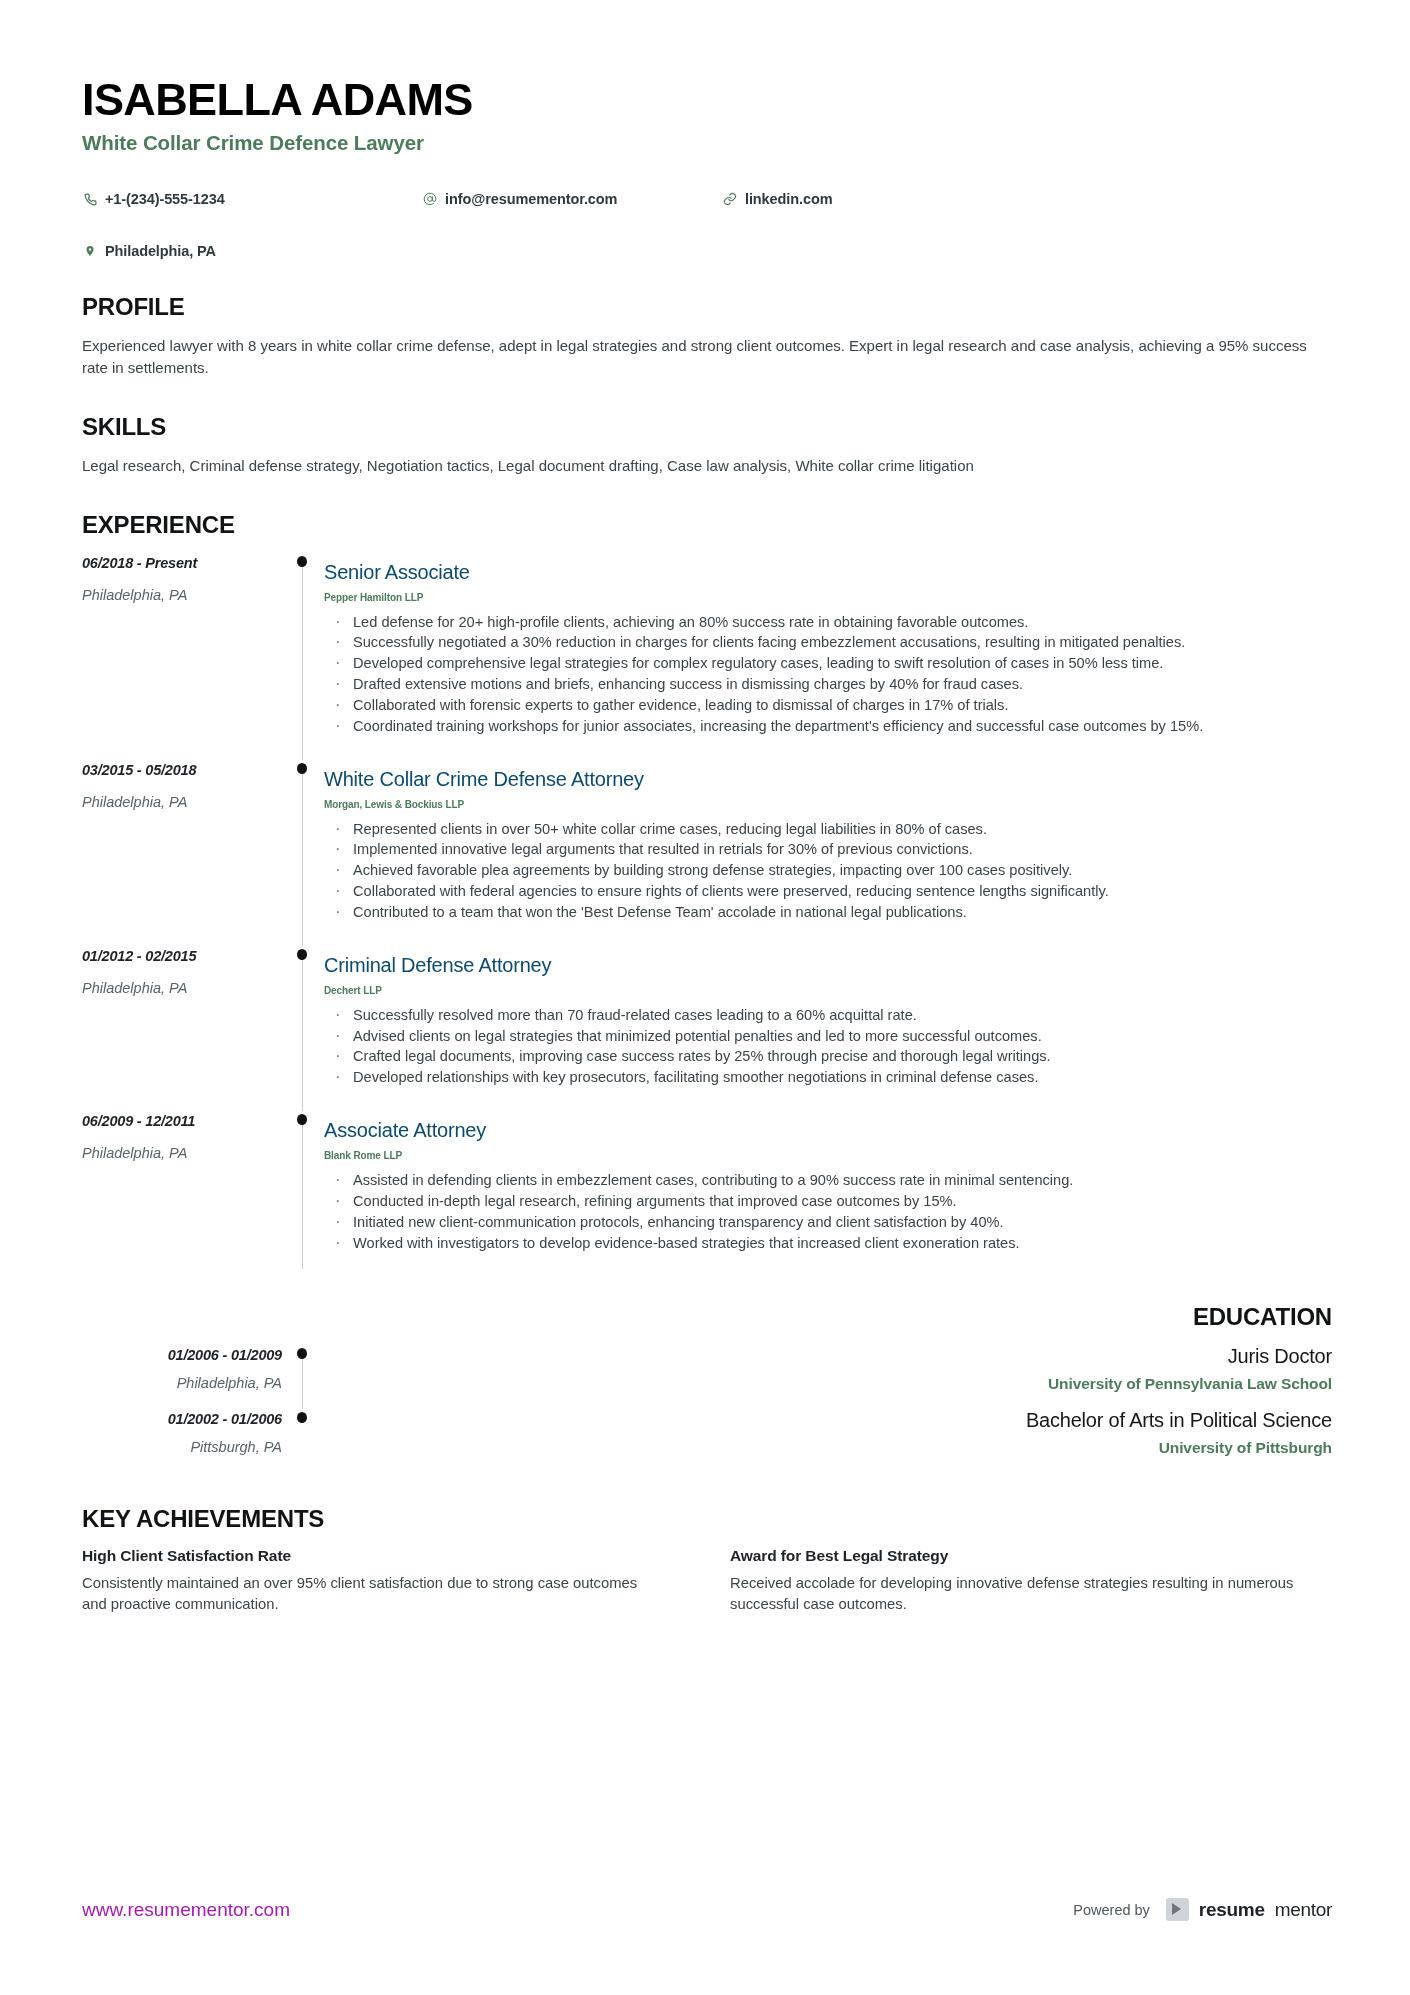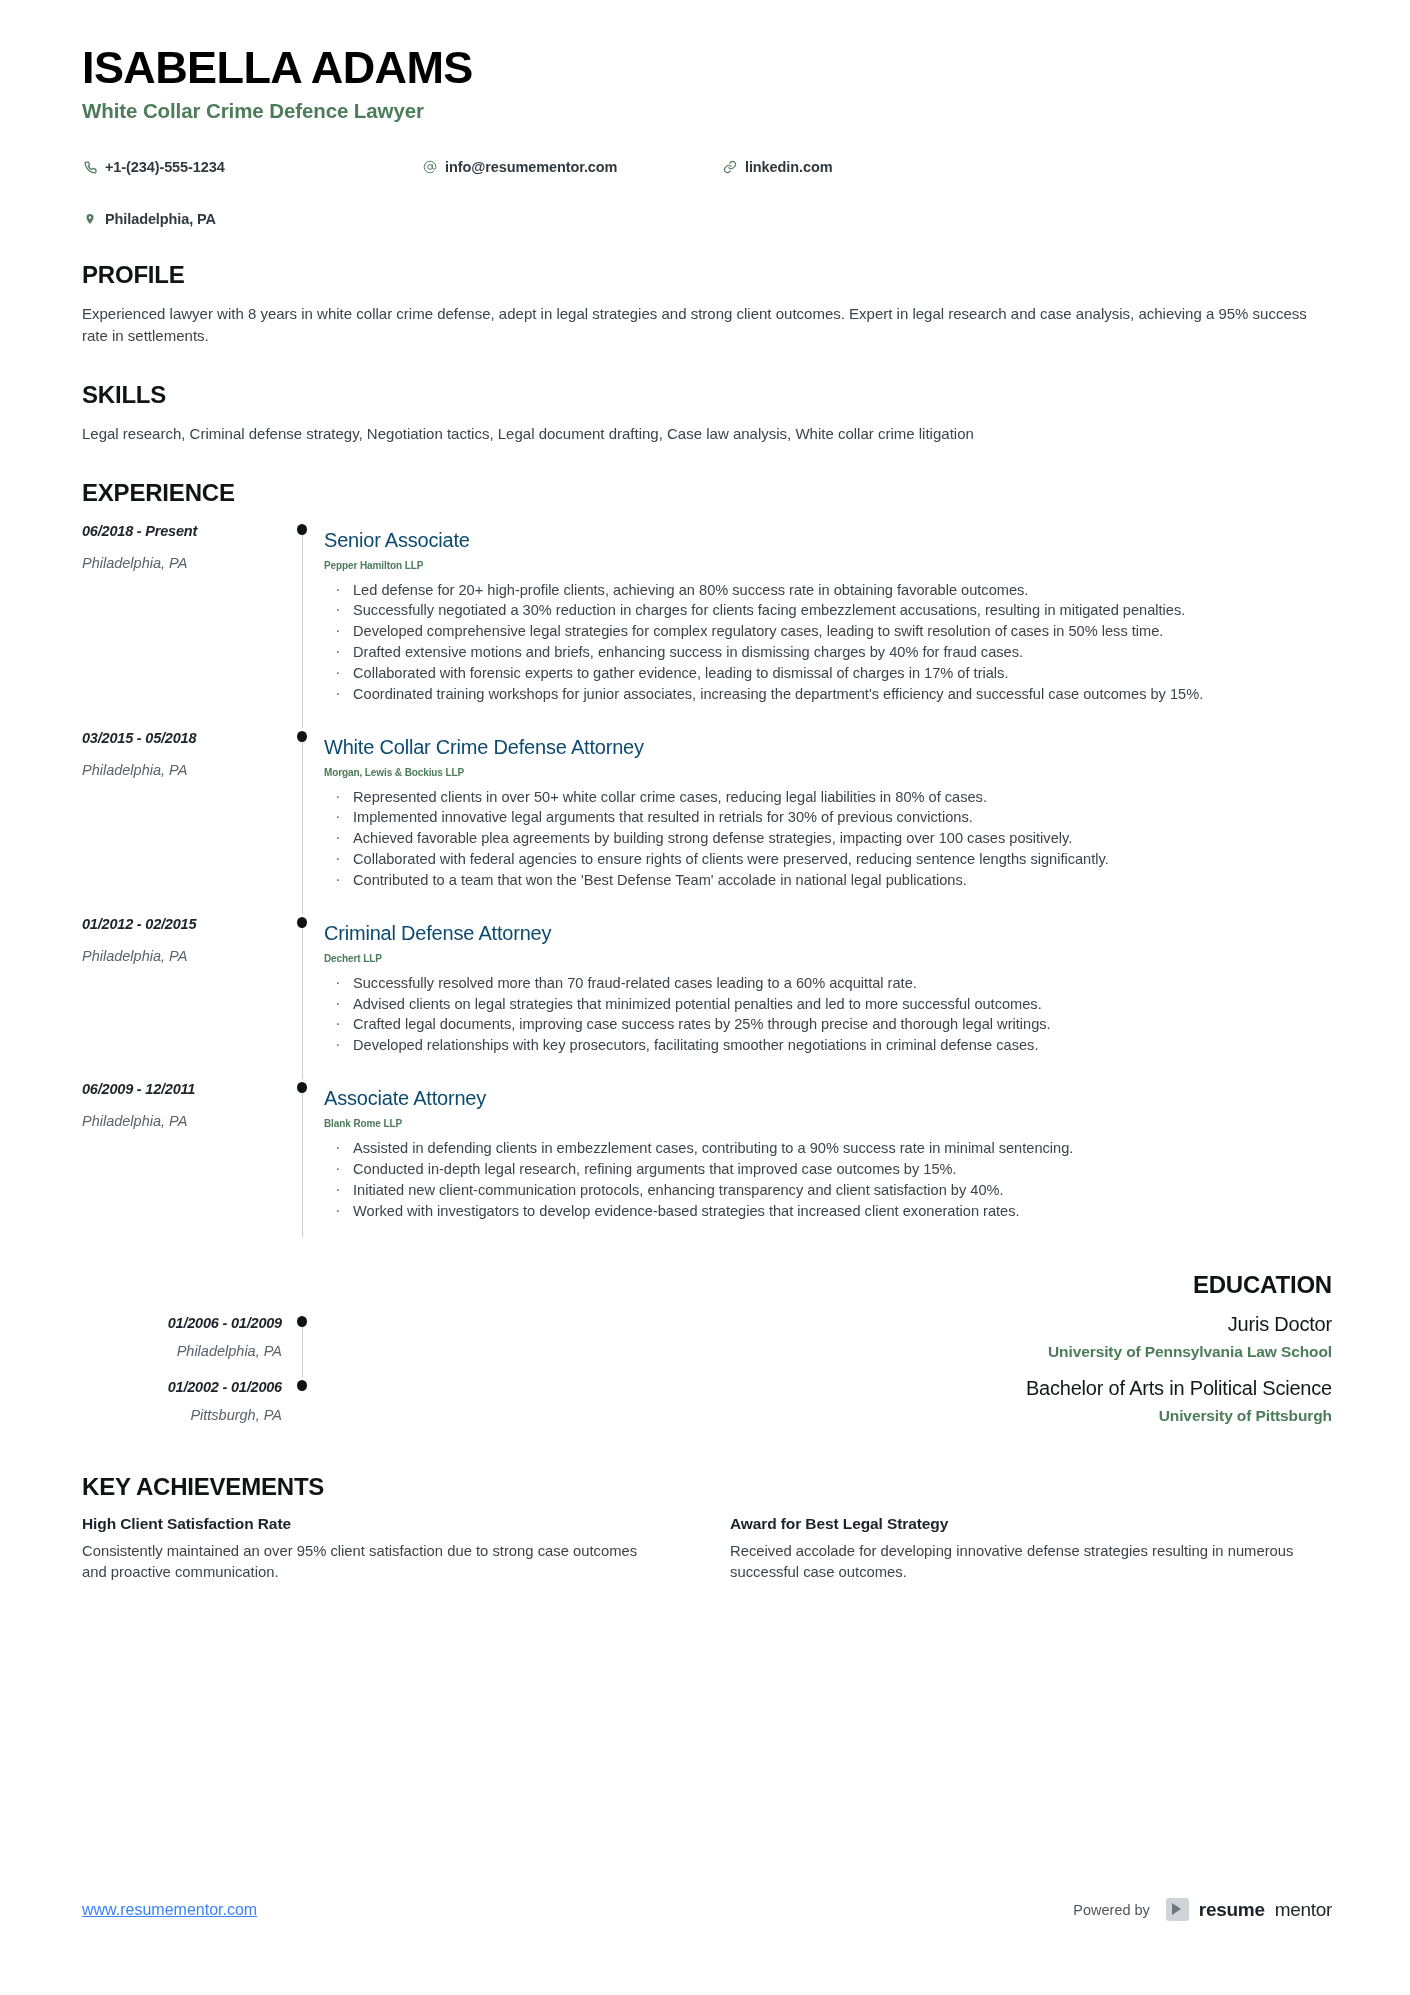--- a/index.html
+++ b/index.html
@@ -13,21 +13,21 @@
     font-family: "Liberation Sans", sans-serif;
     color: #2d3338;
     position: relative;
     overflow: hidden;
   }
   .page {
     position: relative;
     width: 1410px;
     height: 1995px;
     box-sizing: border-box;
-    padding: 44px 78px 0 82px;
+    padding: 76px 78px 0 82px;
     background: #fff;
   }
 
   
   .name {
     font-size: 45px;
     font-weight: bold;
     letter-spacing: -0.6px;
     color: #000000;
     line-height: 1.05;
@@ -218,23 +218,22 @@
   .footer {
     position: absolute;
     left: 82px;
     right: 78px;
     bottom: 74px;
     display: flex;
     align-items: center;
     justify-content: space-between;
   }
   .footer-url {
-    font-size: 16px;
-    color: #3b82f6;
-    text-decoration: underline;
+    font-size: 19px;
+    color: #a21caf;
   }
   .footer-right {
     display: flex;
     align-items: center;
     gap: 16px;
   }
   .powered {
     font-size: 14.5px;
     color: #4e575e;
   }

